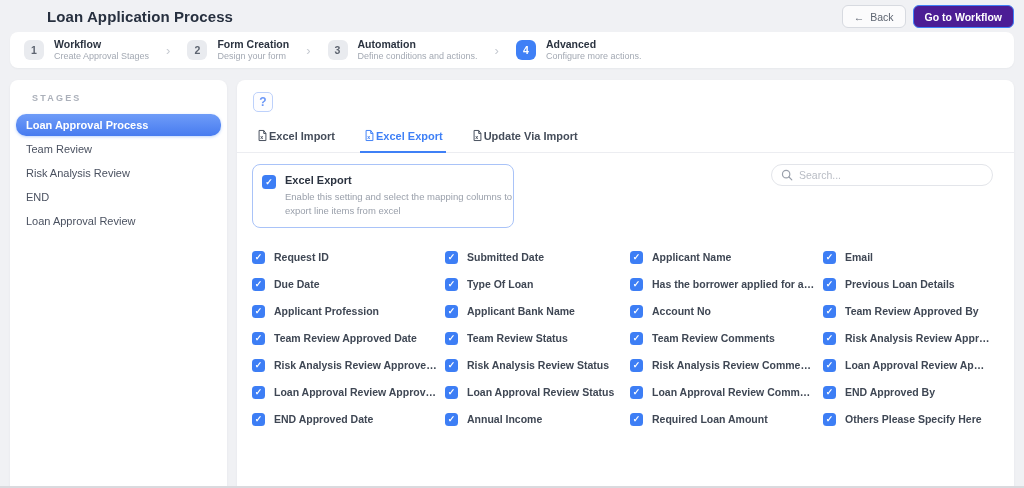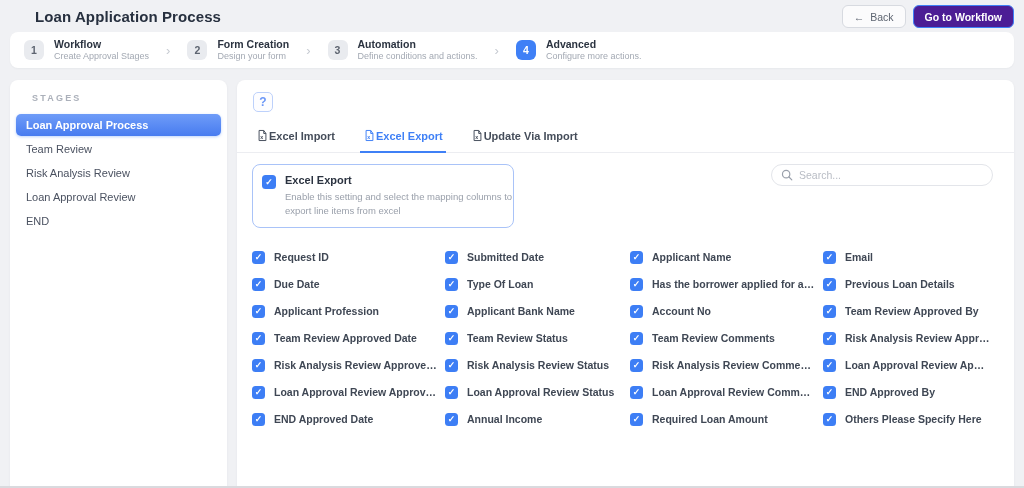--- a/index.html
+++ b/index.html
@@ -5,21 +5,21 @@
   * { margin:0; padding:0; box-sizing:border-box; }
   html,body { width:1024px; height:488px; }
   body {
     font-family:"Liberation Sans", sans-serif;
     background:#f0f1f4;
     position:relative;
     overflow:hidden;
     color:#2a3240;
   }
   
-  .app-header { display:flex; align-items:center; justify-content:space-between; padding:5px 10px 4px 35px; height:32px; }
+  .app-header { display:flex; align-items:center; justify-content:space-between; padding:5px 10px 4px 47px; height:32px; }
   .page-title { font-size:15px; font-weight:700; color:#27303f; letter-spacing:.1px; }
   .header-actions { display:flex; gap:7px; }
   .btn-back {
     display:inline-flex; align-items:center; gap:6px; height:23px; padding:0 11px;
     background:#fbfbfc; border:1px solid #d7dae0; border-radius:6px;
     font-size:10.5px; color:#5d6470; cursor:pointer; font-family:inherit;
   }
   .btn-primary {
     display:inline-flex; align-items:center; height:23px; padding:0 11px;
     background:#4c1d95; border:1px solid #3f80f6; border-radius:6px;
@@ -42,21 +42,21 @@
   .step-sub { font-size:9px; color:#a3a9b3; line-height:1.25; white-space:nowrap; }
   .step-chevron { color:#c6cad1; font-size:13px; margin:0 17px; user-select:none; }
   
   .content { display:flex; gap:10px; margin:12px 10px 0; height:472px; }
   .card { background:#fff; border-radius:8px; box-shadow:0 1px 3px rgba(30,40,60,.05); }
   
   .sidebar { width:217px; padding:13px 6px 0; flex:0 0 auto; }
   .sidebar-heading { margin-left:16px; font-size:9px; font-weight:700; letter-spacing:2.2px; color:#abb0ba; }
   .stage-item {
     height:22px; display:flex; align-items:center; padding-left:10px; margin:0 0 2px;
-    font-size:11px; font-weight:500; color:#4a5160; border-radius:5px; cursor:pointer;
+    font-size:11px; font-weight:500; color:#4a5160; border-radius:10px; cursor:pointer;
   }
   .stage-item.first { margin-top:11px; }
   .stage-item.selected {
     background:linear-gradient(180deg,#6f9cf8,#477bf0);
     color:#fff; font-weight:600; box-shadow:0 1px 3px rgba(63,128,246,.35);
   }
   .stage-item:not(.selected) { margin-bottom:2px; }
   .stage-item + .stage-item { margin-top:2px; }
   
   .main { flex:1; display:flex; flex-direction:column; position:relative; }
@@ -175,22 +175,22 @@
   </div>
 
 <div class="content">
 
   <div class="card sidebar">
     <div class="sidebar-heading">STAGES</div>
     <div id="stage-list">
         <div class="stage-item first selected">Loan Approval Process</div>
         <div class="stage-item">Team Review</div>
         <div class="stage-item">Risk Analysis Review</div>
+        <div class="stage-item">END</div>
         <div class="stage-item">Loan Approval Review</div>
-        <div class="stage-item">END</div>
       </div>
   </div>
 
   <div class="card main">
     <div class="main-header">
       <button class="help-btn">
         <span>?</span>
       </button>
     </div>
 

